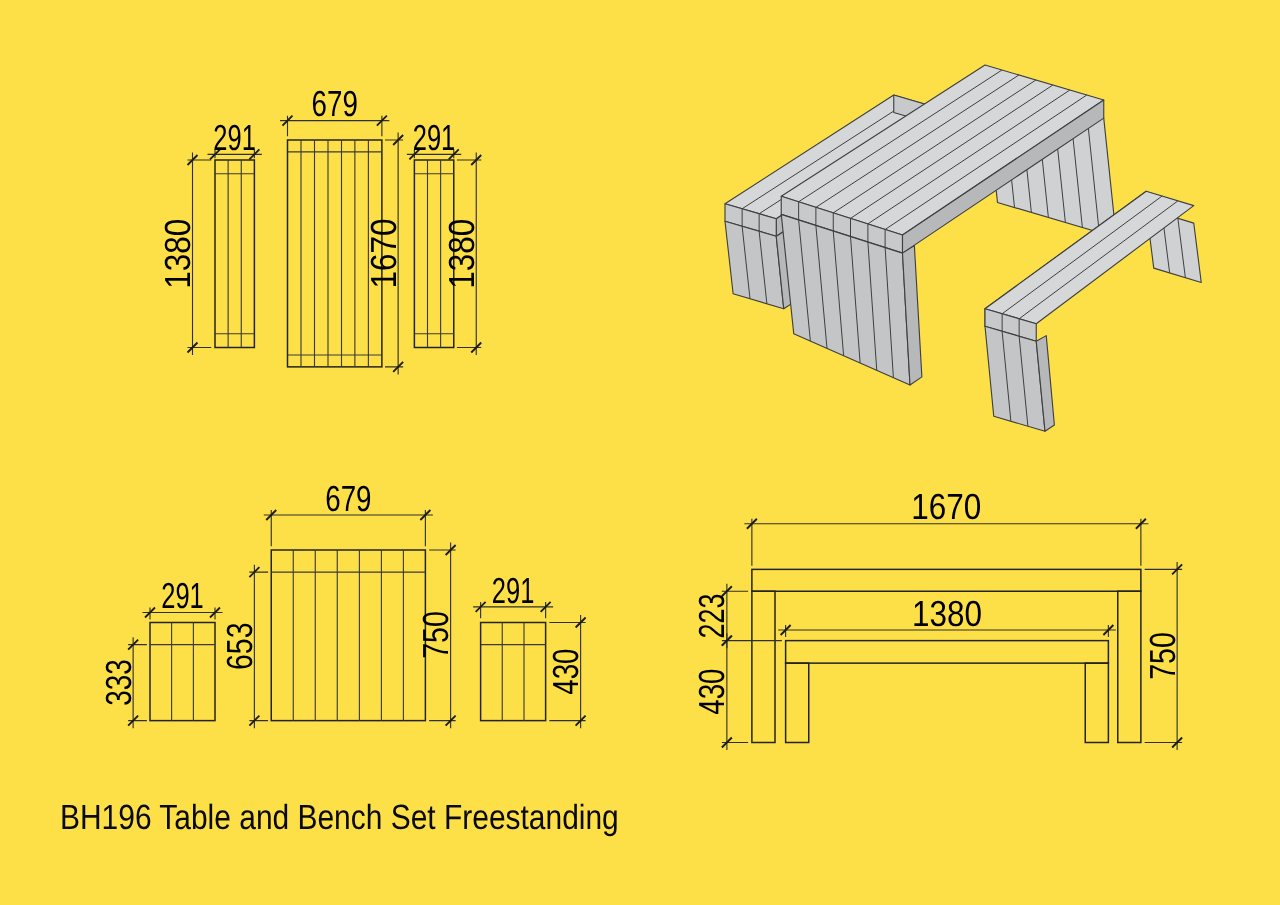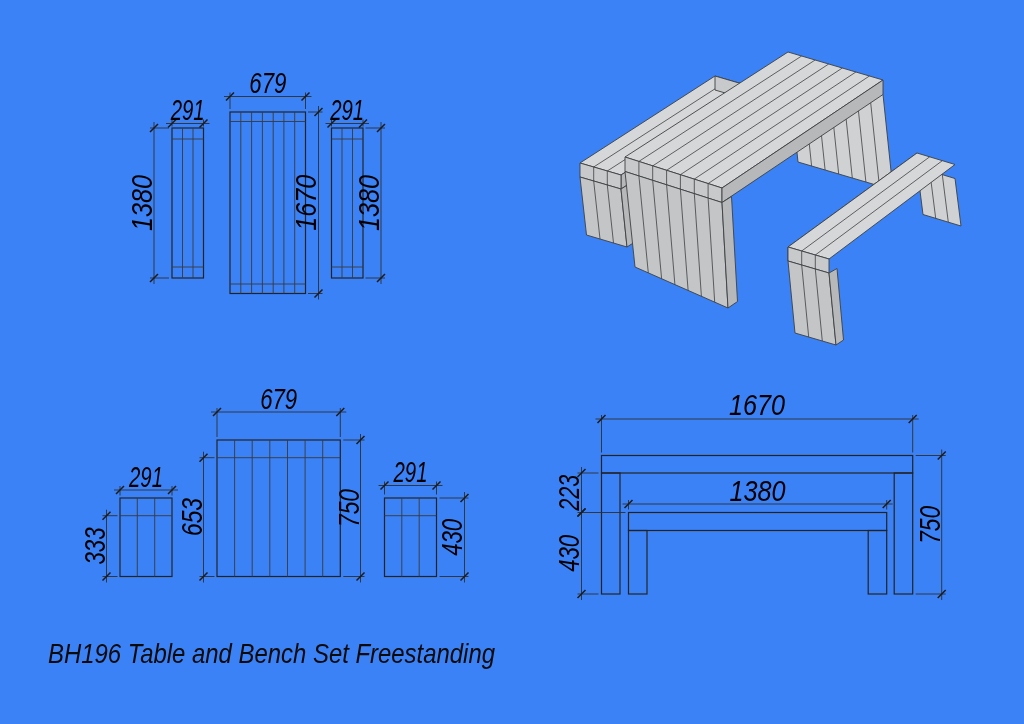--- a/index.html
+++ b/index.html
@@ -1,16 +1,16 @@
 <!DOCTYPE html>
 <html><head>
 <meta charset="utf-8">
 <style>
   html,body{margin:0;padding:0;background:#fff;width:1024px;height:724px;overflow:hidden;}
-  .canvas{position:relative;width:1024px;height:724px;background:#3b82f6;font-style:italic;}
+  .canvas{position:relative;width:1024px;height:724px;background:#fde047;}
   svg{display:block;}
   .geo{fill:none;stroke:#232323;stroke-width:1.2;}
   .thin{fill:none;stroke:#3a3a3a;stroke-width:0.9;}
   .dim{fill:none;stroke:#2f2f2f;stroke-width:0.9;}
   .tick{fill:none;stroke:#1c1c1c;stroke-width:1.5;}
   .dimtext{font-family:"Liberation Sans",sans-serif;font-size:29px;fill:#000;}
   .titletext{font-family:"Liberation Sans",sans-serif;font-size:28px;fill:#0a0a0a;}
   .iso{stroke:#3d3f41;stroke-width:0.9;stroke-linejoin:round;}
   .isoL{fill:none;stroke:#3d3f41;stroke-width:0.8;}
   .f0{fill:#d6d7d8;} .f1{fill:#c7c9cb;} .f2{fill:#b6b8ba;} .f3{fill:#cfd1d2;} .f4{fill:#c3c5c7;}

